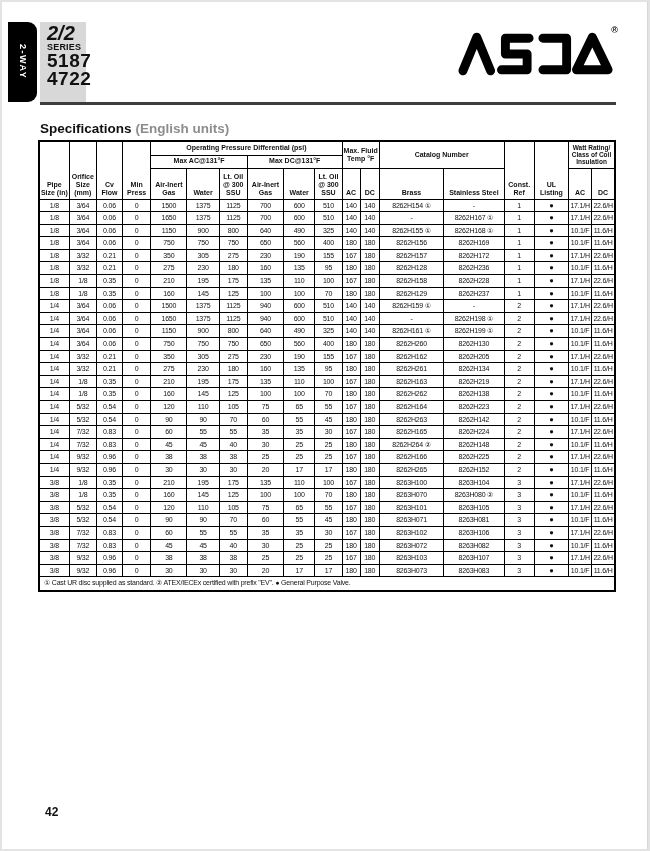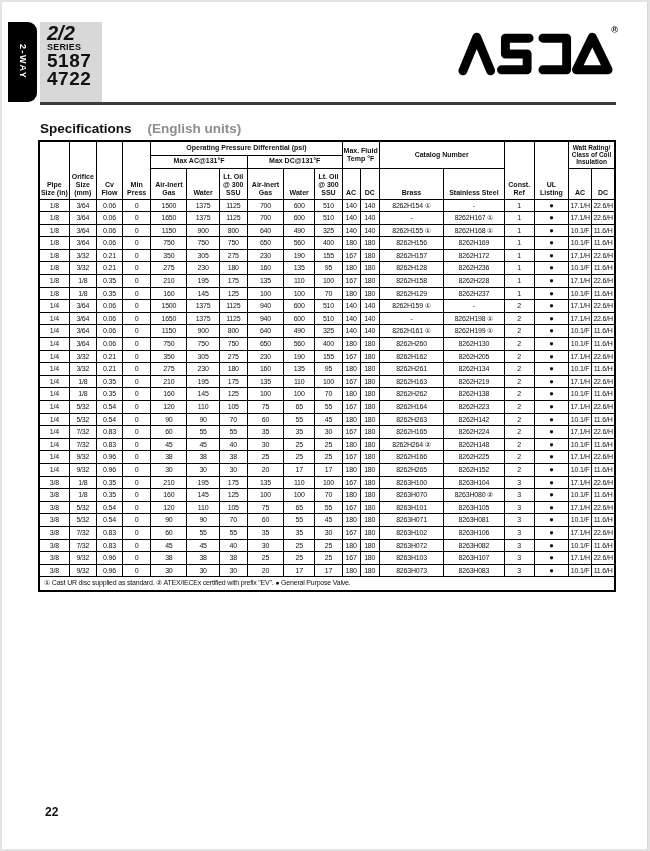--- a/index.html
+++ b/index.html
@@ -5,32 +5,32 @@
   html,body{margin:0;padding:0;}
   body{
     width:650px;height:851px;position:relative;overflow:hidden;
     background:#ffffff;font-family:"Liberation Sans", sans-serif;color:#111;
   }
   .page{position:absolute;inset:0;background:#fff;box-shadow:inset 0 0 0 2px #e3e3e3, inset -3px 0 0 #d8d8d8, inset 0 -2px 0 #e8e8e8;}
   
   .side-tab{position:absolute;left:8px;top:22px;width:29px;height:80px;background:#000;
     border-radius:0 9px 9px 0;display:flex;align-items:center;justify-content:center;}
   .side-tab span{writing-mode:vertical-rl;color:#fff;font-size:9px;font-weight:bold;letter-spacing:1.5px;}
-  .series-box{position:absolute;left:40px;top:22px;width:62px;height:80px;background:#d8d8d8;
+  .series-box{position:absolute;left:40px;top:22px;width:46px;height:80px;background:#d8d8d8;
     box-sizing:border-box;padding:1px 0 0 7px;}
   .series-22{font-size:20px;font-weight:bold;font-style:italic;line-height:20px;}
   .series-word{font-size:9px;font-weight:bold;line-height:9px;letter-spacing:0.2px;}
   .series-num{font-size:19px;font-weight:bold;line-height:18px;letter-spacing:0.5px;}
   .rule{position:absolute;left:40px;top:102px;width:576px;height:3px;background:#3d3d3d;}
   .logo{position:absolute;left:458px;top:30px;width:158px;height:48px;}
   .logo svg{display:block;}
   .logo .reg{position:absolute;right:-2px;top:-5px;font-size:9px;font-weight:bold;}
   
   .spec-title{position:absolute;left:40px;top:121px;font-size:13.5px;font-weight:bold;}
-  .spec-title .sub{color:#8c8c8c;margin-left:16px;}
+  .spec-title .sub{color:#8c8c8c;margin-left:4px;}
   
   table.spec{position:absolute;left:38px;top:140px;width:578px;border-collapse:collapse;
     table-layout:fixed;border:2px solid #000;}
   .spec th,.spec td{border:1px solid #000;text-align:center;padding:0;overflow:hidden;}
   .spec th{font-size:7px;font-weight:bold;line-height:1.15;vertical-align:bottom;padding:1px 0;}
   .spec th.grp{vertical-align:middle;}
   .spec th.watt{font-size:6.5px;}
   .spec thead tr:nth-child(1){height:14px;}
   .spec thead tr:nth-child(2){height:13px;}
   .spec thead tr:nth-child(3){height:31px;}
@@ -728,15 +728,15 @@
           <td>11.6/H</td>
         </tr>
       </tbody>
     <tfoot>
       <tr>
         <td colspan="18" class="footnote">① Cast UR disc supplied as standard. ② ATEX/IECEx certified with prefix "EV". ● General Purpose Valve.</td>
       </tr>
     </tfoot>
   </table>
 
-  <div class="page-number">22</div>
+  <div class="page-number">42</div>
 
 </div>
 
 </body></html>

